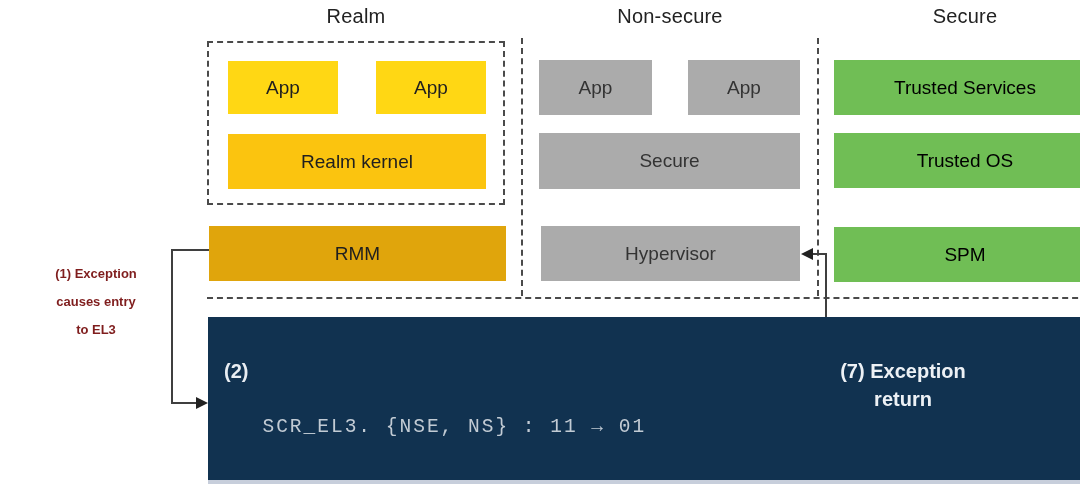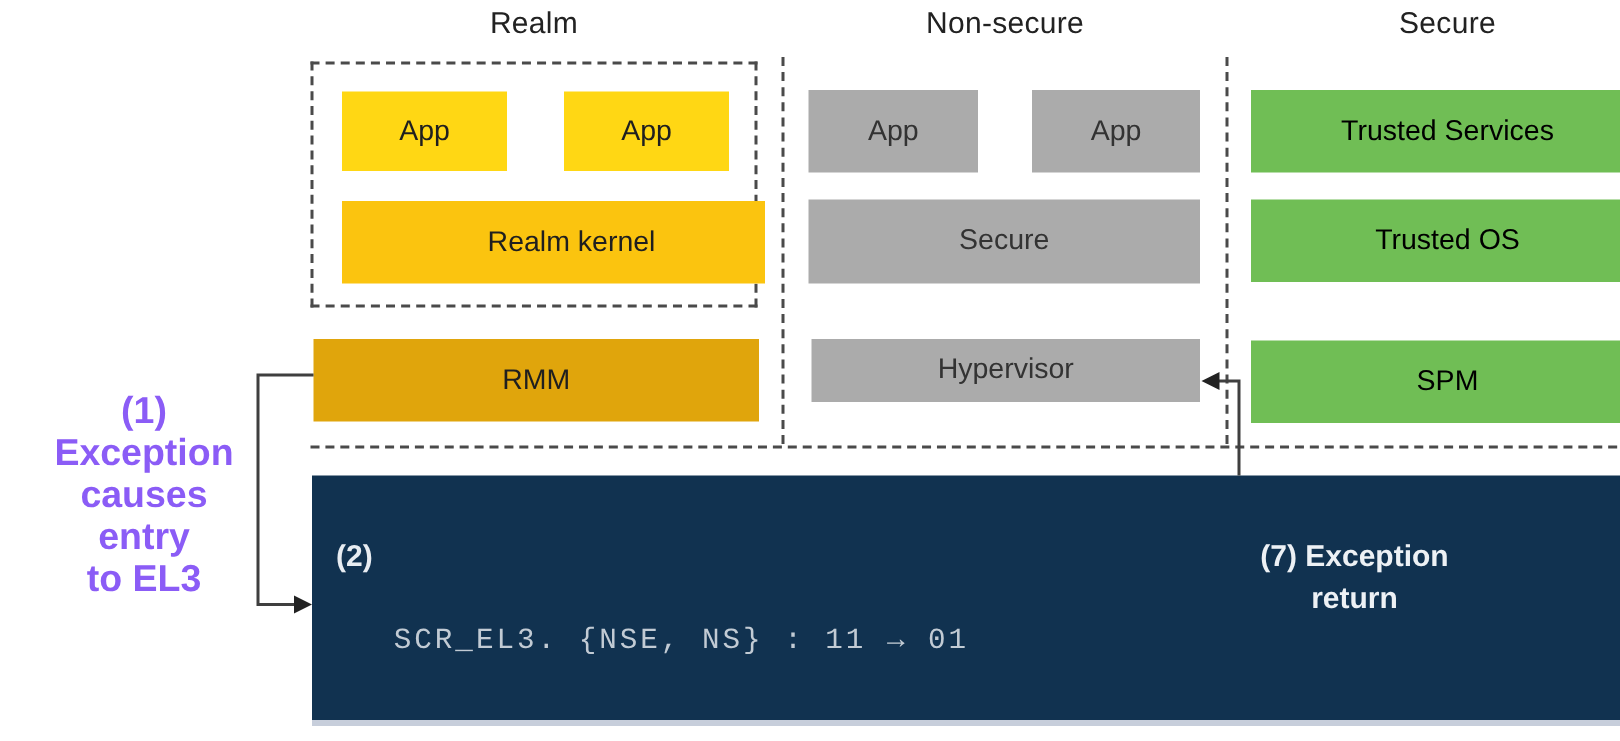--- a/index.html
+++ b/index.html
@@ -17,39 +17,39 @@
     font-size:20px;font-weight:500;color:#222222;letter-spacing:.2px;
   }
   .box{
     position:absolute;
     display:flex;align-items:center;justify-content:center;
     font-size:19px;color:#1f1f1f;font-weight:500;
   }
   .box.gray{background:#ABABAB;color:#333333;}
   .box.green{background:#70BE55;color:#000000;}
   .box.appy{background:#FFD714;}
-  .box.ky{background:#FBC40F;padding-left:24px;}
+  .box.ky{background:#FBC40F;}
   .box.rmm{background:#E0A50C;}
   .dashed-rect{
     position:absolute;border:2px dashed #4a4a4a;background:transparent;
   }
   .vdash{
     position:absolute;width:0;border-left:2px dashed #4a4a4a;
   }
   .hdash{
     position:absolute;height:0;border-top:2px dashed #4a4a4a;
   }
   .darkbox{
     position:absolute;left:188px;top:317px;width:886px;height:163px;
     background:#113250;border-bottom:4px solid #C7CEDB;box-sizing:content-box;
   }
   .step1{
     position:absolute;left:0;top:260px;width:152px;
-    text-align:center;font-size:25px;line-height:28px;
-    color:#8b5cf6;font-weight:600;white-space:pre-line;
+    text-align:center;font-size:13px;line-height:28px;
+    color:#7f1d1d;font-weight:600;white-space:pre-line;
   }
   .step2row{
     position:absolute;left:16px;top:40px;display:flex;align-items:flex-start;
   }
   .step2label{
     font-size:20px;font-weight:600;color:#E8EDF2;line-height:28px;
     font-family:"Liberation Sans", sans-serif;
   }
   .codeblock{
     margin-left:14px;
@@ -86,21 +86,21 @@
   <div class="vdash" style="left:797px;top:38px;height:258px;"></div>
 
   <div class="box appy" style="left:208px;top:61px;width:110px;height:53px;">App</div>
   <div class="box appy" style="left:356px;top:61px;width:110px;height:53px;">App</div>
   <div class="box ky" style="left:208px;top:134px;width:258px;height:55px;">Realm kernel</div>
   <div class="box rmm" style="left:189px;top:226px;width:297px;height:55px;">RMM</div>
 
   <div class="box gray" style="left:519px;top:60px;width:113px;height:55px;">App</div>
   <div class="box gray" style="left:668px;top:60px;width:112px;height:55px;">App</div>
   <div class="box gray" style="left:519px;top:133px;width:261px;height:56px;">Secure</div>
-  <div class="box gray" style="left:521px;top:226px;width:259px;height:42px;">Hypervisor</div>
+  <div class="box gray" style="left:521px;top:226px;width:259px;height:55px;">Hypervisor</div>
 
   <div class="box green" style="left:814px;top:60px;width:262px;height:55px;">Trusted Services</div>
   <div class="box green" style="left:814px;top:133px;width:262px;height:55px;">Trusted OS</div>
   <div class="box green" style="left:814px;top:227px;width:262px;height:55px;">SPM</div>
 
   <div class="hdash" style="left:187px;top:297px;width:891px;"></div>
 
   <div class="step1">(1) Exception
 causes entry
 to EL3</div>

